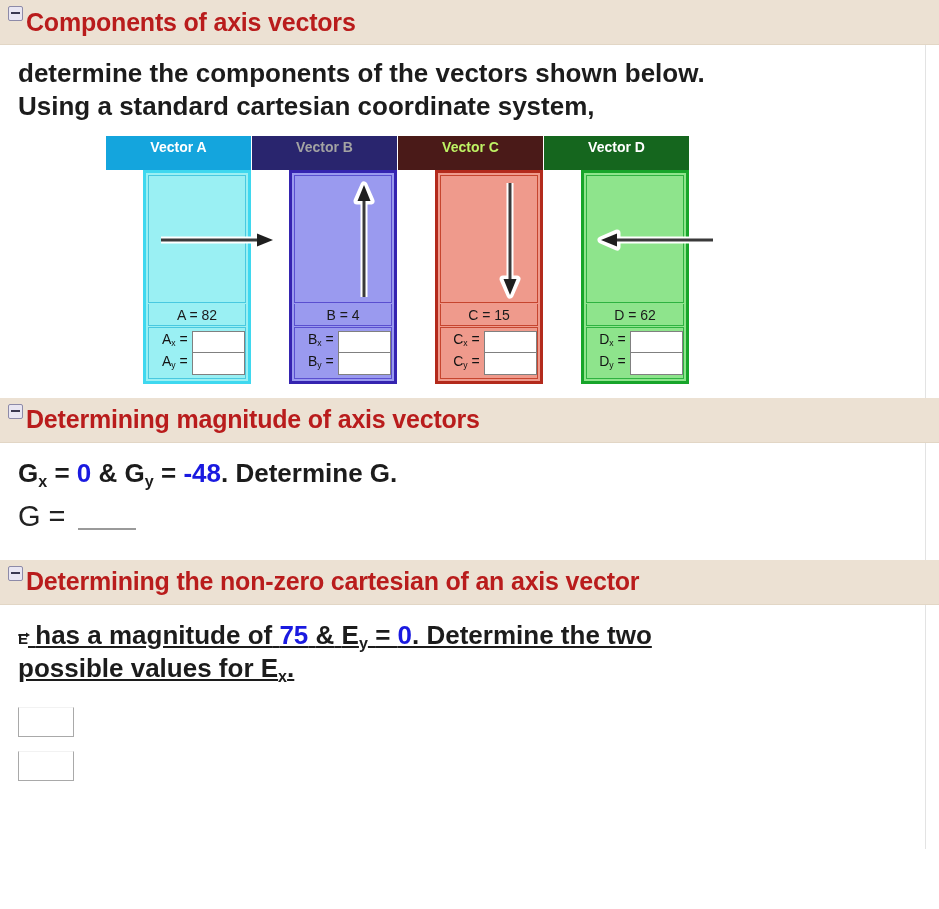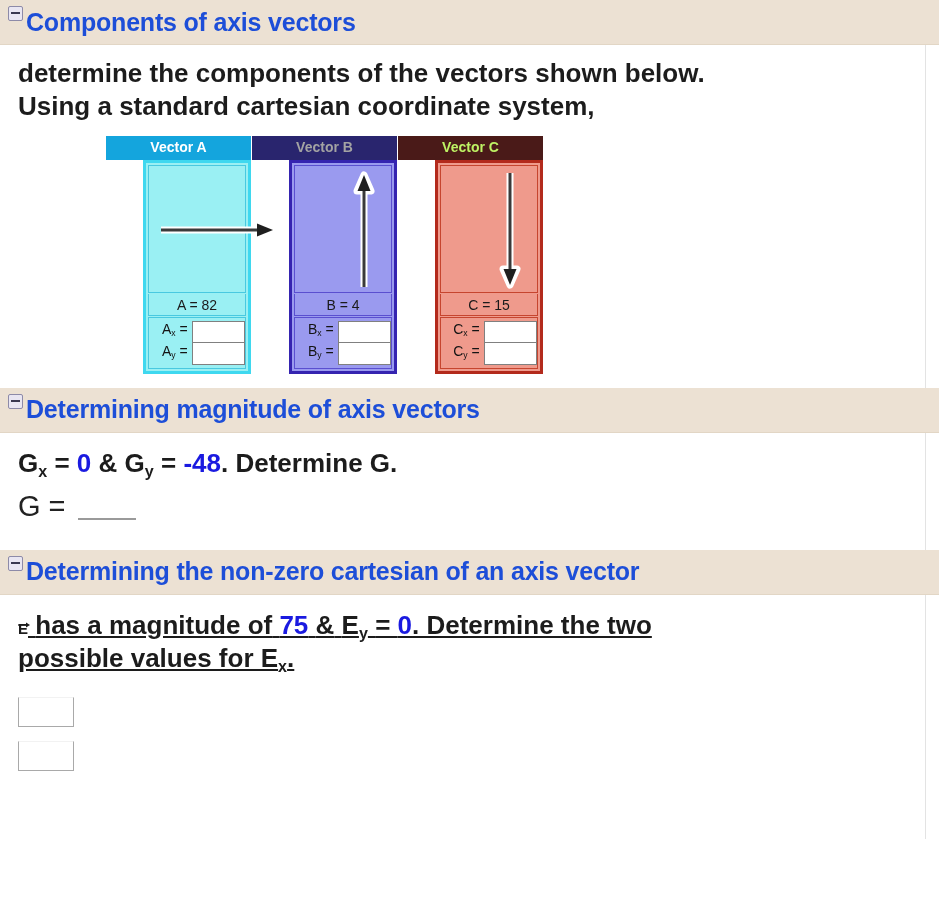--- a/index.html
+++ b/index.html
@@ -50,21 +50,21 @@
     position: absolute;
     left: 2px;
     right: 2px;
     top: 5px;
     height: 2px;
     background: #3a3850;
   }
   .section-title {
     font-size: 25px;
     font-weight: bold;
-    color: #1d4ed8;
+    color: #b91c1c;
     letter-spacing: -0.2px;
     white-space: nowrap;
     text-align: center;
   }
 
   
   .section-body {
     background: #ffffff;
     border-right: 1px solid #e3e3e3;
     width: 926px;
@@ -95,21 +95,21 @@
     align-items: flex-start;
     padding: 12px 0 14px 106px;
     gap: 1px;
   }
   .vcard {
     width: 145px;
     display: flex;
     flex-direction: column;
   }
   .vcard-title {
-    height: 24px;
+    height: 34px;
     line-height: 22px;
     text-align: center;
     color: #ffffff;
     font-size: 14px;
     font-weight: bold;
     box-sizing: border-box;
   }
   .vcard-frame {
     border: 3px solid #000;
     box-sizing: border-box;
@@ -270,20 +270,43 @@
               </svg>
             </div>
             <div class="vcard-mag" style="background:#ef9a8c;border-color:#c6452f">C = 15</div>
             <div class="vcard-inputs" style="background:#ef9a8c;border-color:#c6452f">
               <div class="irow">
                 <span class="ilabel">C<sub>x</sub> =</span>
                 <span class="ibox"></span>
               </div>
               <div class="irow">
                 <span class="ilabel">C<sub>y</sub> =</span>
+                <span class="ibox"></span>
+              </div>
+            </div>
+          </div>
+        </div>
+        <div class="vcard">
+          <div class="vcard-title" style="background:#15661e;color:#ffffff">Vector D</div>
+          <div class="vcard-frame" style="border-color:#17a52a;background:#8ee48c">
+            <div class="vcard-canvas" style="background:#8ee48c;border-color:#2eb341">
+              <svg width="118" height="22" viewBox="0 0 118 22" style="left:10px; top:53px;">
+                <path d="M116 11 H20 M20 4 L4 11 L20 18 Z" stroke="#ffffff" stroke-width="7" fill="#ffffff" stroke-linejoin="round"></path>
+                <path d="M116 11 H18" stroke="#3a3a3a" stroke-width="3"></path>
+                <path d="M20 4.5 L4 11 L20 17.5 Z" fill="#1f1f1f"></path>
+              </svg>
+            </div>
+            <div class="vcard-mag" style="background:#8ee48c;border-color:#2eb341">D = 62</div>
+            <div class="vcard-inputs" style="background:#8ee48c;border-color:#2eb341">
+              <div class="irow">
+                <span class="ilabel">D<sub>x</sub> =</span>
+                <span class="ibox"></span>
+              </div>
+              <div class="irow">
+                <span class="ilabel">D<sub>y</sub> =</span>
                 <span class="ibox"></span>
               </div>
             </div>
           </div>
         </div>
       </div>
   </div>
 
   <div class="section-header">
     <span class="collapse-icon"></span>

